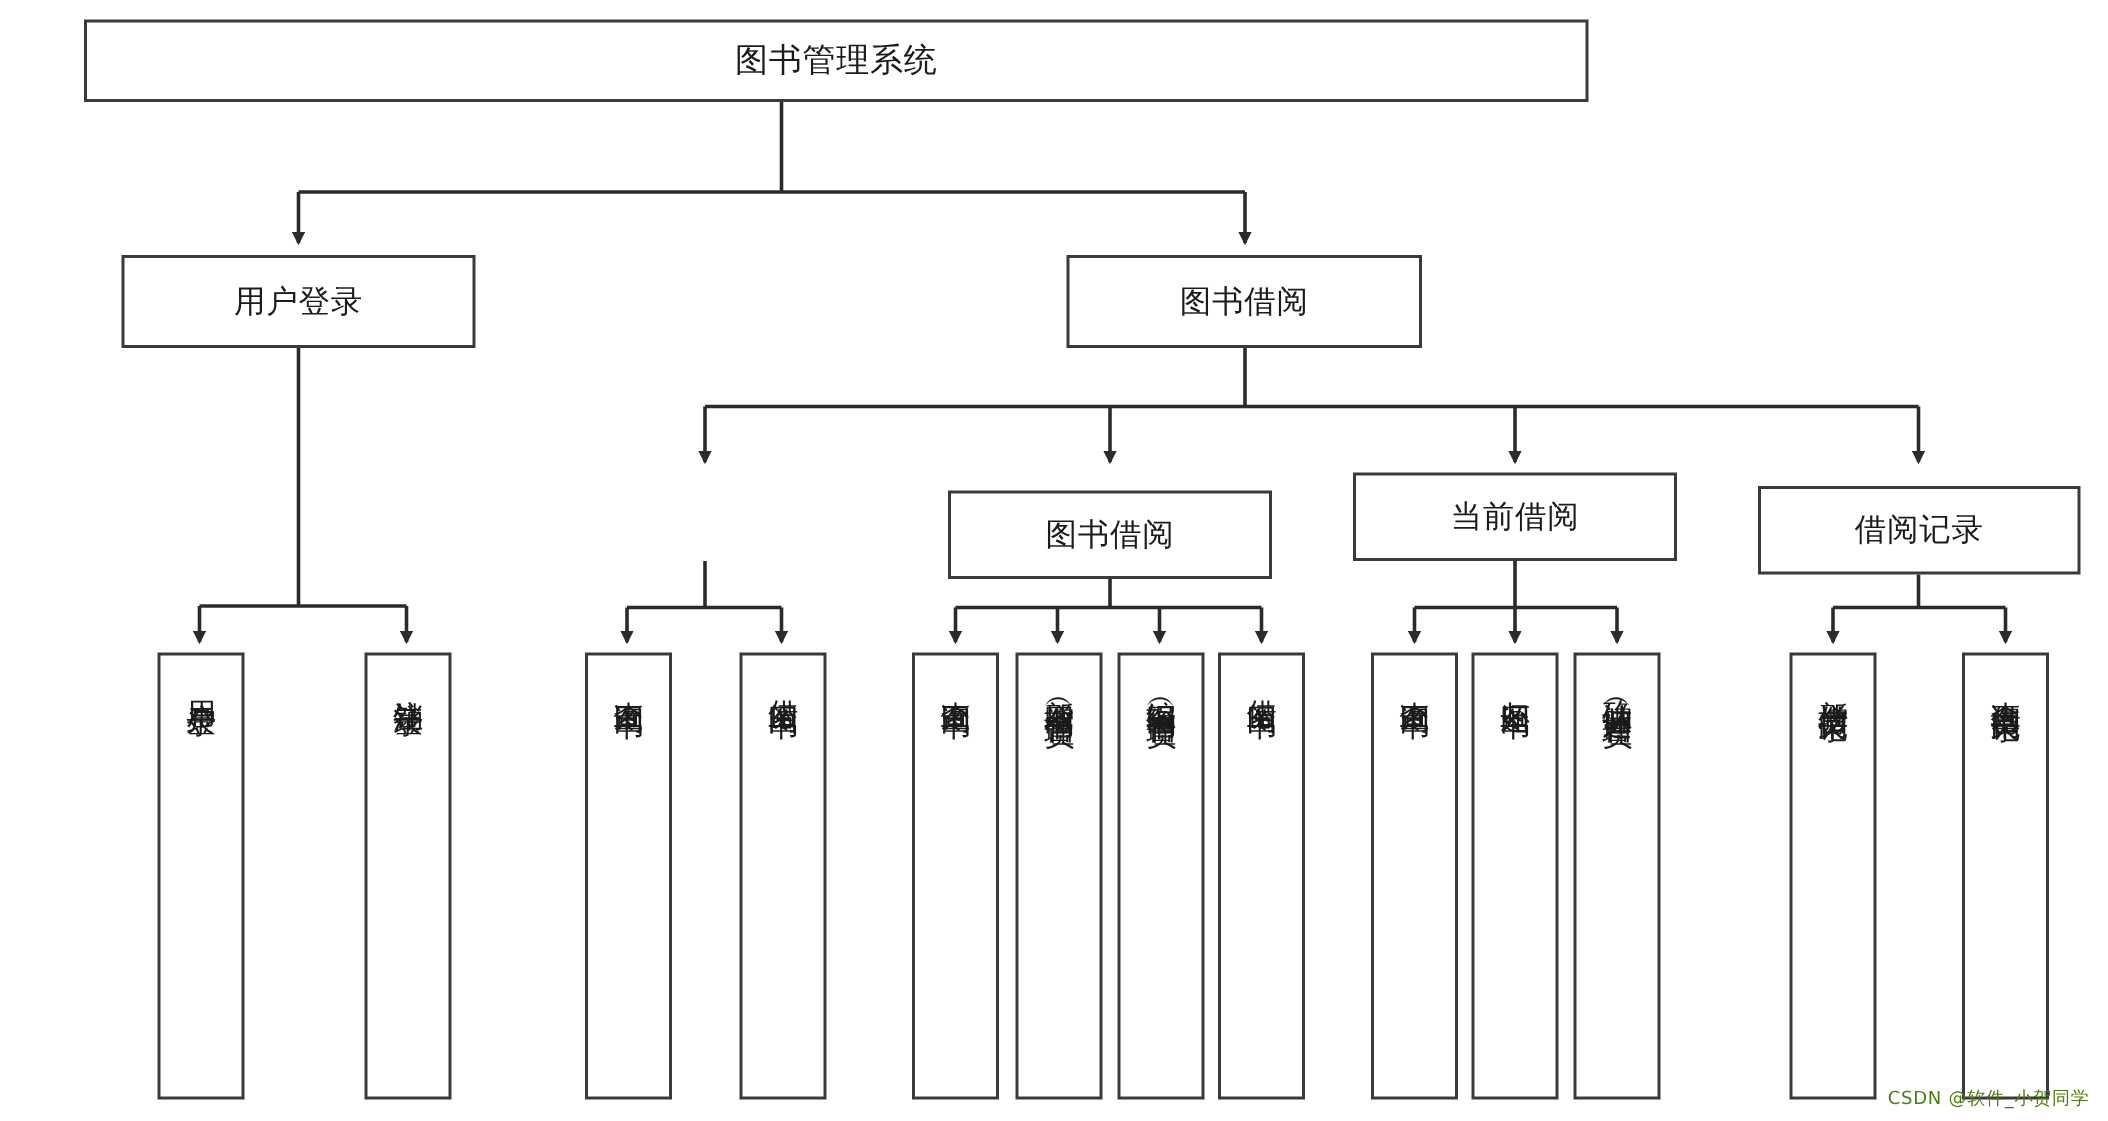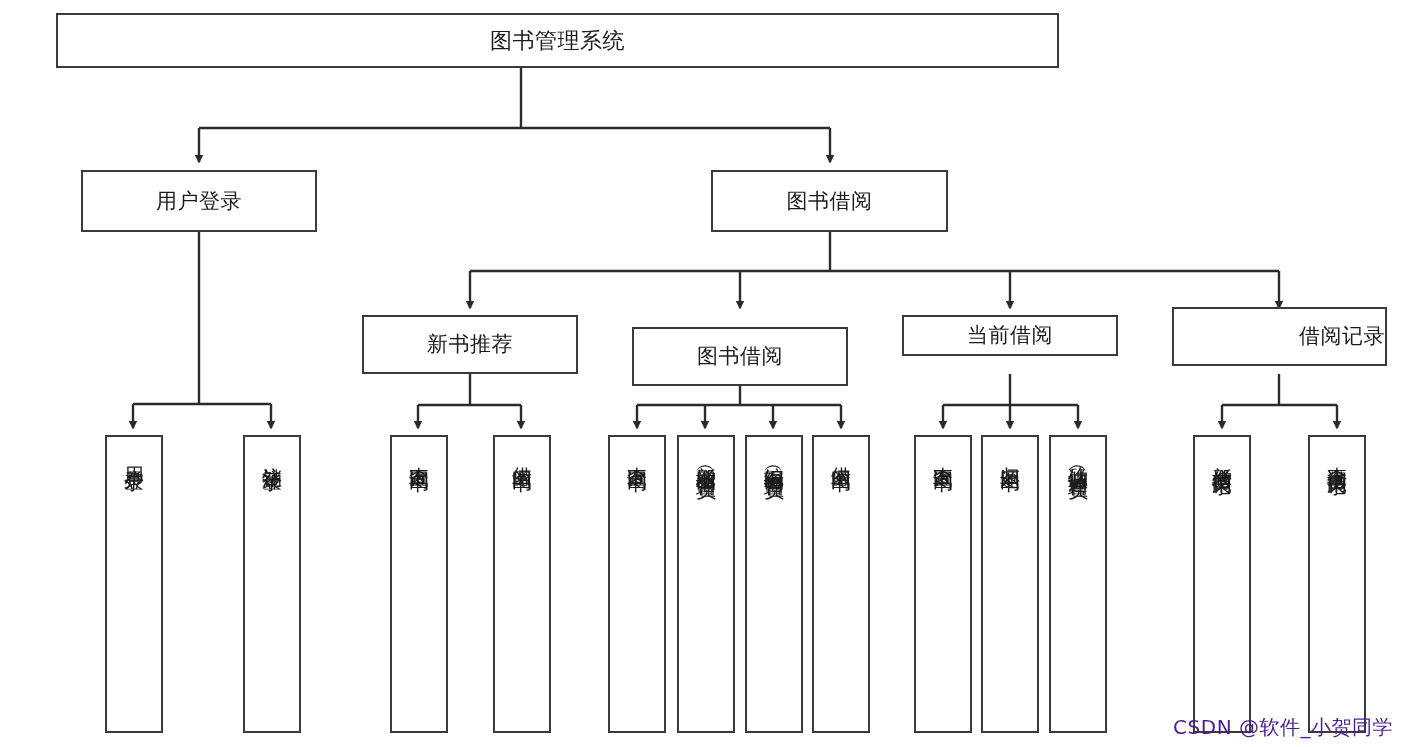--- a/index.html
+++ b/index.html
@@ -61,22 +61,22 @@
     text-orientation: upright;
     font-size: 20px;
     line-height: 1.06;
     letter-spacing: 2px;
     white-space: nowrap;
   }
   #watermark {
     position: absolute;
     right: 12px;
     bottom: 6px;
-    font-size: 20px;
-    color: #4c1d95;
+    font-size: 12px;
+    color: #4d7c0f;
     z-index: 5;
     white-space: nowrap;
     letter-spacing: 0.5px;
     margin-left: 38px;
   }
 </style>
 </head>
 <body>
 
 <div id="diagram-root">
@@ -135,30 +135,27 @@
     <span class="node-label">图书管理系统</span>
   </div>
 
   <div class="node horiz" style="left:81px; top:170px; width:236px; height:62px;">
     <span class="node-label">用户登录</span>
   </div>
   <div class="node horiz" style="left:711px; top:170px; width:237px; height:62px;">
     <span class="node-label">图书借阅</span>
   </div>
 
-  <div class="node horiz" style="left:362px; top:315px; width:216px; height:59px;">
-    <span class="node-label">新书推荐</span>
-  </div>
   <div class="node horiz" style="left:632px; top:327px; width:216px; height:59px;">
     <span class="node-label">图书借阅</span>
   </div>
-  <div class="node horiz" style="left:902px; top:315px; width:216px; height:41px;">
+  <div class="node horiz" style="left:902px; top:315px; width:216px; height:59px;">
     <span class="node-label">当前借阅</span>
   </div>
-  <div class="node horiz" style="left:1172px; top:307px; width:215px; height:59px;justify-content:flex-end;">
+  <div class="node horiz" style="left:1172px; top:324px; width:215px; height:59px;">
     <span class="node-label">借阅记录</span>
   </div>
 
   <div class="node vert" style="left:105px; top:435px; width:58px; height:298px;">
     <span class="node-label">用户登录</span>
   </div>
   <div class="node vert" style="left:243px; top:435px; width:58px; height:298px;">
     <span class="node-label">注销登录</span>
   </div>
 

